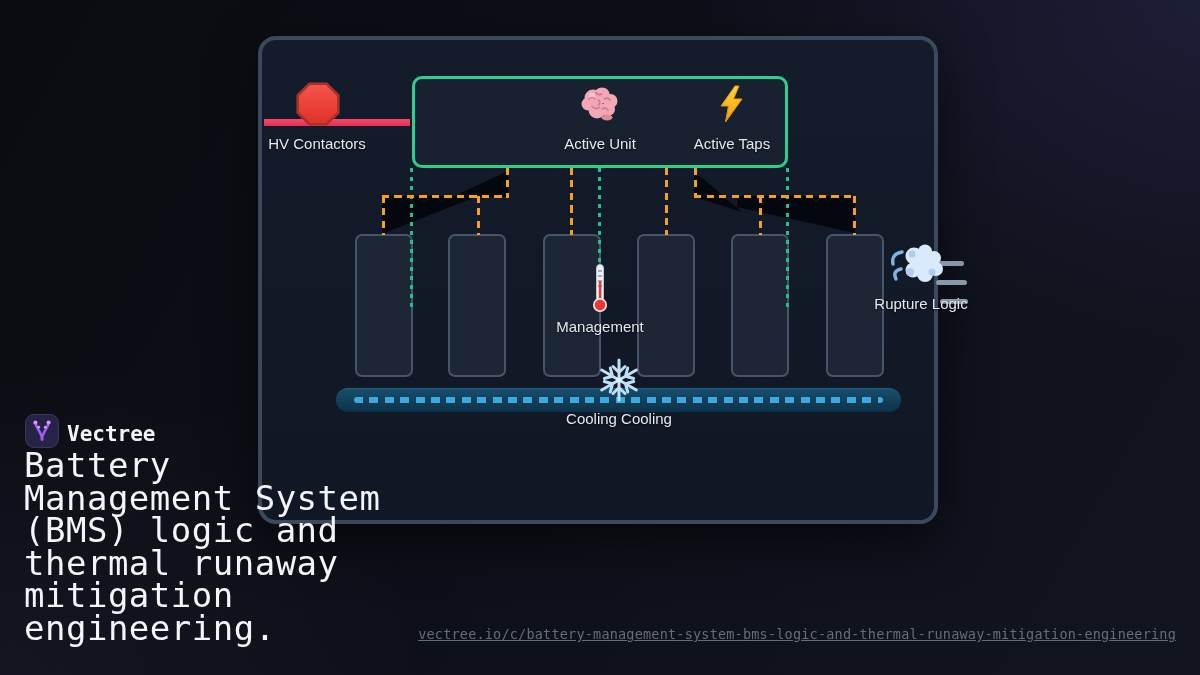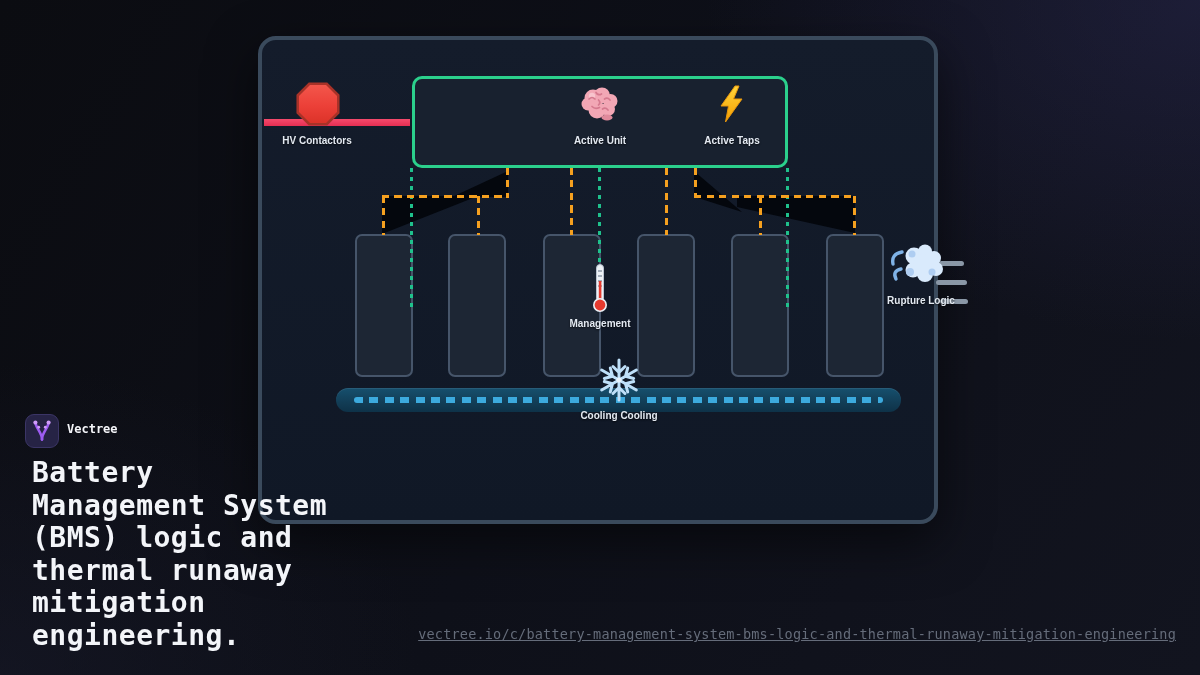--- a/index.html
+++ b/index.html
@@ -67,35 +67,35 @@
     box-shadow:inset 0 1px 0 rgba(255,255,255,.08);}
   .cooldash{position:absolute;left:18px;right:18px;top:9px;height:5.5px;border-radius:3px;
     background:repeating-linear-gradient(90deg,#3caade 0 9px,transparent 9px 15.4px);}
 
   
   .ventbar{height:5px;border-radius:3px;background:#8a97a6;z-index:5;}
 
   
   .lbl{
     transform:translateX(-50%);white-space:nowrap;z-index:7;
-    font-size:10px;font-weight:bold;color:#e3e9f1;
+    font-size:15px;font-weight:normal;color:#e3e9f1;
     text-shadow:0 1px 2px rgba(0,0,0,.7);
   }
 
   .icon{z-index:6;}
 
   
   .logo{left:25px;top:414px;width:34px;height:34px;border-radius:9px;z-index:8;
     background:#262345;border:1px solid #3b3566;box-sizing:border-box;}
   .brandname{left:67px;top:422px;z-index:8;
     font-family:"DejaVu Sans Mono", monospace;font-weight:bold;
-    font-size:12px;color:#f4f5f9;}
-  .title{left:24px;top:449px;width:420px;z-index:8;margin:8px;
-    font-family:"DejaVu Sans Mono", monospace;font-weight:bold;
-    font-size:28px;line-height:32.5px;letter-spacing:.5px;color:#f3f5f9;
+    font-size:21px;color:#f4f5f9;}
+  .title{left:24px;top:449px;width:420px;z-index:8;margin:0;
+    font-family:"DejaVu Sans Mono", monospace;font-weight:normal;
+    font-size:34px;line-height:32.5px;letter-spacing:.5px;color:#f3f5f9;
     white-space:pre-line;}
   .url{right:24px;top:626px;z-index:8;
     font-family:"DejaVu Sans Mono", monospace;
     font-size:13.5px;letter-spacing:.2px;color:#656c7a;text-decoration:underline;}
 </style>
 </head>
 <body>
 
 <div class="stage">
 

